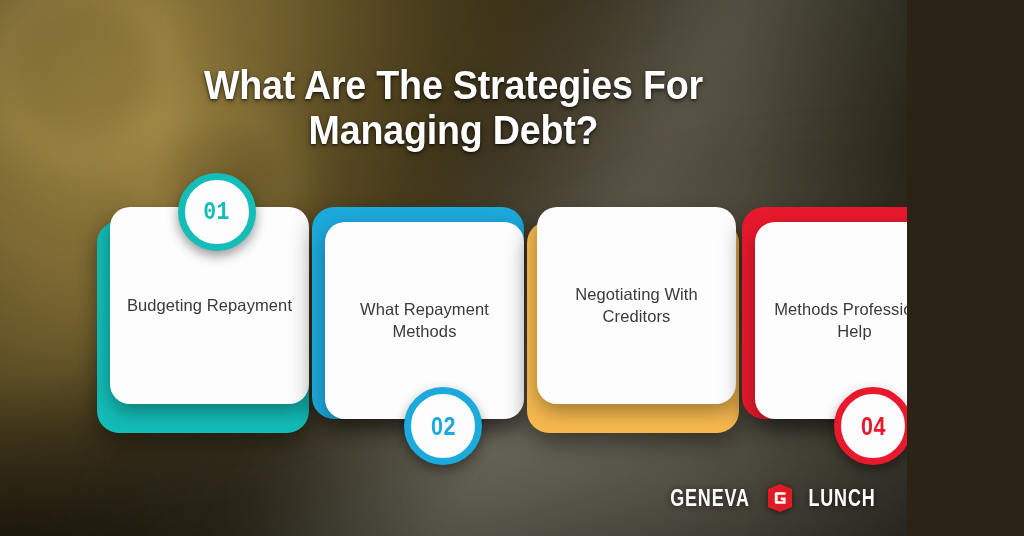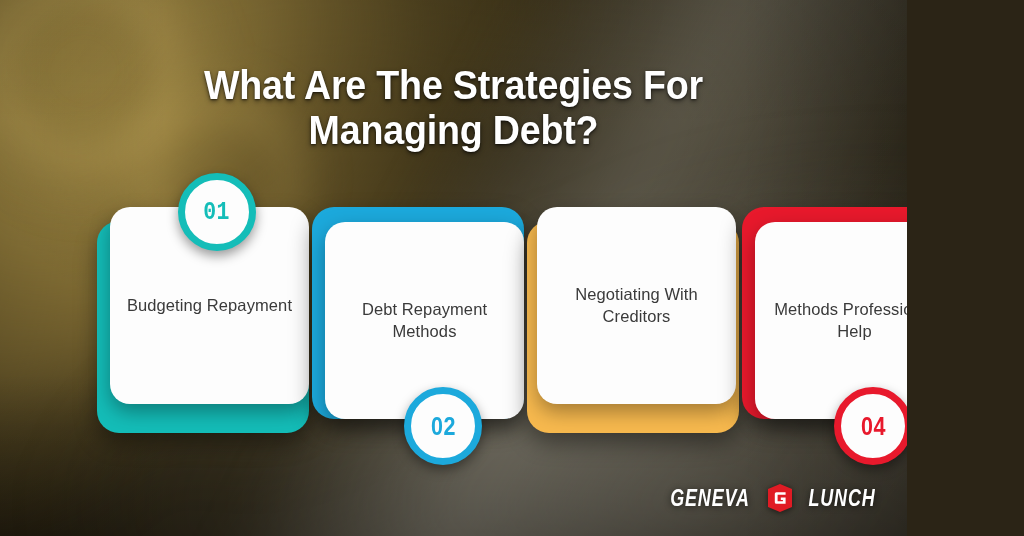--- a/index.html
+++ b/index.html
@@ -118,21 +118,20 @@
     transform:scaleX(.86);
   }
   .badge.top{left:81px;top:-34px;font-family:Liberation Mono, monospace;}
   .badge.bottom{left:92px;top:180px;}
 
   
   .logo{
     position:absolute;right:22px;bottom:24px;z-index:6;
     display:flex;align-items:center;gap:7px;
     filter:drop-shadow(0 1px 3px rgba(0,0,0,.6));
-    font-style:italic;
   }
   .logo .word{
     color:#ffffff;font-size:23px;font-weight:bold;
     letter-spacing:1.1px;transform:scaleX(.78);
     font-family:"Liberation Sans",sans-serif;
   }
   .logo .mark{width:24px;height:28px;display:block;}
 </style>
 </head>
 <body>
@@ -161,21 +160,21 @@
         <div class="label">Budgeting Repayment</div>
       </div>
       <div class="badge top" style="border: 7px solid rgb(20, 189, 184);">
         <span style="color: rgb(20, 189, 184);">01</span>
       </div>
     </div>
 
     <div class="card var-b" style="left:312px;top:207px;">
       <div class="back" style="background: rgb(28, 169, 220);"></div>
       <div class="front">
-        <div class="label">Debt Repayment Methods</div>
+        <div class="label">What Repayment Methods</div>
       </div>
       <div class="badge bottom" style="border: 7px solid rgb(28, 169, 220);">
         <span style="color: rgb(28, 169, 220);">02</span>
       </div>
     </div>
 
     <div class="card var-c" style="left:527px;top:207px;">
       <div class="back" style="background: rgb(247, 185, 78);"></div>
       <div class="front">
         <div class="label">Negotiating With Creditors</div>

